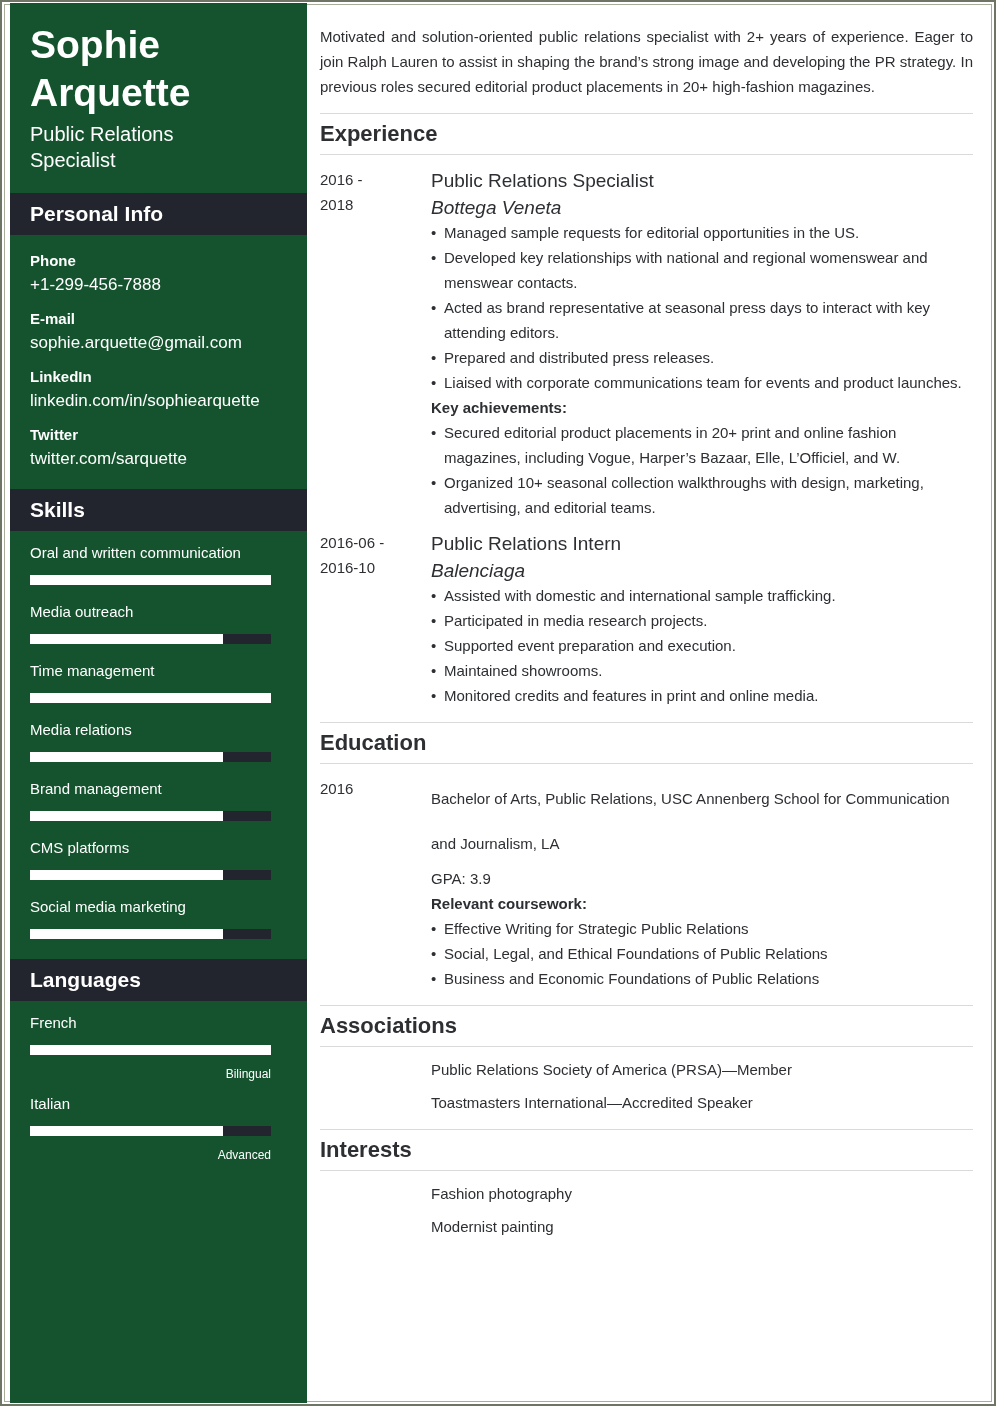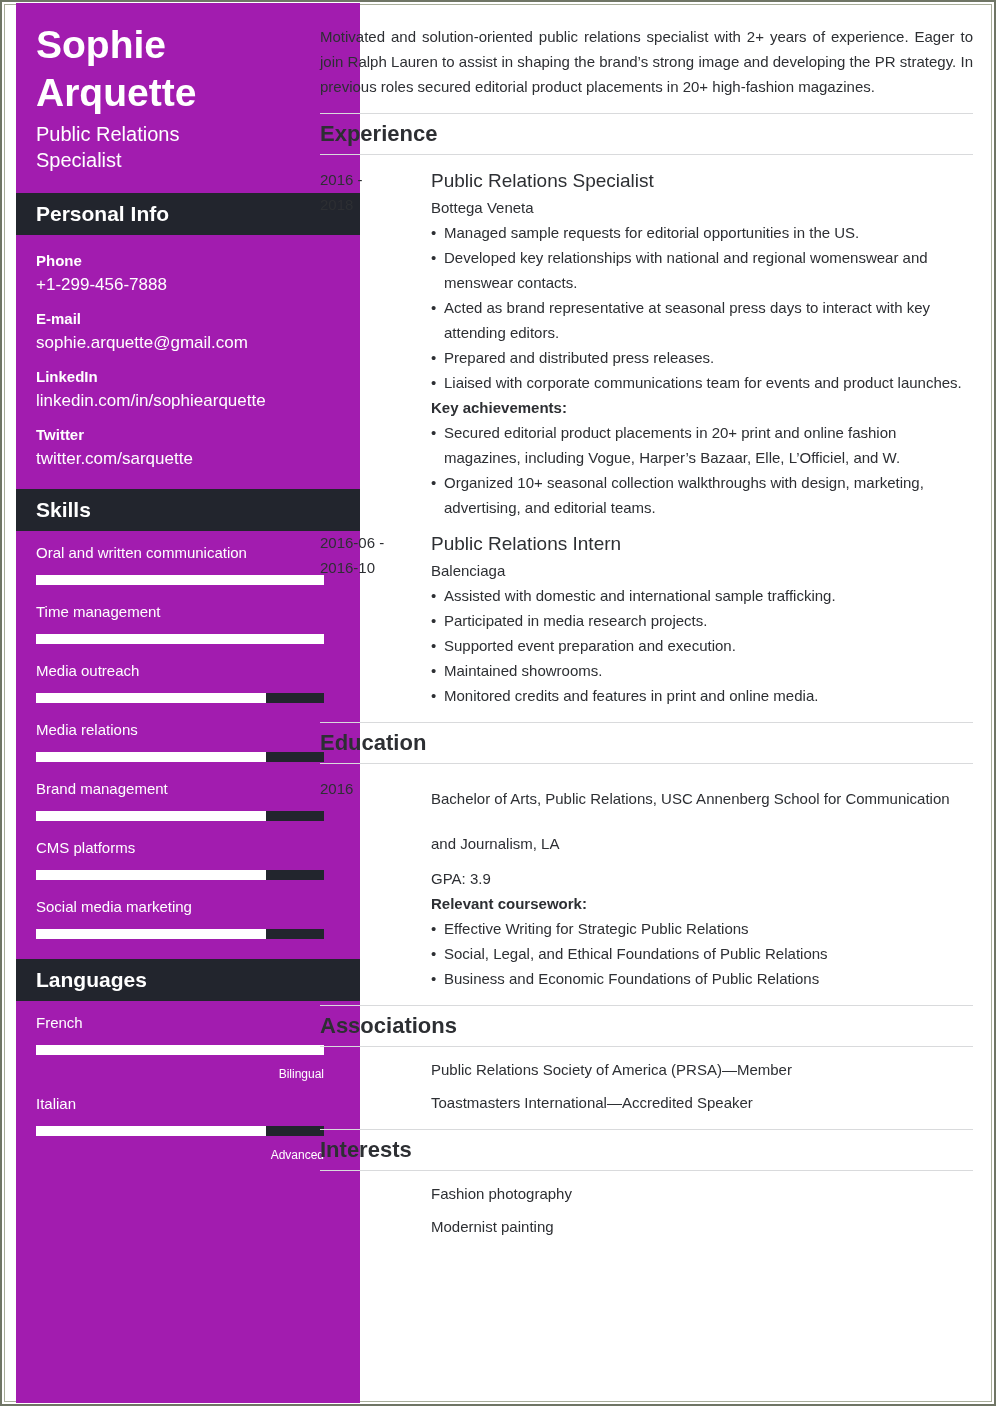--- a/index.html
+++ b/index.html
@@ -1,40 +1,40 @@
 <!DOCTYPE html>
 <html><head>
 <meta charset="utf-8">
 <style>
 *{box-sizing:border-box;margin:0;padding:0}
 html,body{width:996px;height:1406px;background:#fff;overflow:hidden}
 body{font-family:"Liberation Sans",sans-serif;color:#2d2f33;position:relative}
 .frame{position:absolute;left:0;top:0;width:996px;height:1406px;border:2px solid #6f7565;}
 .frame-inner{position:absolute;left:2px;top:2px;right:2px;bottom:2px;border:1px solid #a8ad9a}
-.side{position:absolute;left:16px;top:3px;width:344px;height:1400px;background:#a21caf;color:#fff}
+.side{position:absolute;left:10px;top:3px;width:297px;height:1400px;background:#14532d;color:#fff}
 .name{padding:18px 20px 0 20px;font-size:39px;font-weight:bold;line-height:48px}
 .role{padding:4px 20px 0 20px;font-size:20px;line-height:26px}
 .sec-h{background:#22252d;height:42px;font-size:21px;font-weight:bold;padding-left:20px;line-height:42px}
 .pi{padding:12px 20px 8px 20px}
 .pi .lbl{font-size:15px;font-weight:bold;line-height:24px;margin-top:2px}
 .pi .val{font-size:17px;line-height:24px;margin-bottom:10px}
 .skills{padding:11px 36px 4px 20px}
 .skill .lbl{font-size:15px;line-height:22px}
 .bar{height:10px;background:#22252d;margin:11px 0 16px 0;position:relative}
 .bar .fill{position:absolute;left:0;top:0;height:10px;background:#fff}
 .lang .lvl{text-align:right;font-size:12px;line-height:20px;margin-top:-7px;margin-bottom:9px}
 .main{position:absolute;left:320px;top:24px;width:653px}
 .summary{font-size:15px;line-height:25px;text-align:justify;color:#2d2f33}
 .hr{border-top:1px solid #d9dadc}
 .h2{font-size:22px;font-weight:bold;line-height:40px;color:#2d2f33}
 .entry{display:flex;margin-top:12px}
 .date{width:111px;font-size:15px;line-height:25px;flex:none}
 .body{flex:1}
 .title{font-size:19px;font-weight:normal;line-height:28px}
-.company{font-size:15px;line-height:25px}
+.company{font-style:italic;font-size:19px;line-height:25px}
 ul{list-style:none}
 li{font-size:15px;line-height:25px;padding-left:13px;position:relative}
 li:before{content:"•";position:absolute;left:0;top:0}
 .sub{font-weight:bold;font-size:15px;line-height:25px}
 .edu-title{font-size:15px;font-weight:normal;line-height:45px}
 .plain{font-size:15px;line-height:25px}
 .assoc{padding-left:111px;font-size:15px;line-height:33px}
 </style>
 </head>
 <body>
@@ -66,29 +66,29 @@
   </div>
   <div class="sec-h">Skills</div>
   <div class="skills" id="skills">
       <div class="skill">
         <div class="lbl">Oral and written communication</div>
         <div class="bar">
           <div class="fill" style="width: 100%;"></div>
         </div>
       </div>
       <div class="skill">
+        <div class="lbl">Media outreach</div>
+        <div class="bar">
+          <div class="fill" style="width: 80%;"></div>
+        </div>
+      </div>
+      <div class="skill">
         <div class="lbl">Time management</div>
         <div class="bar">
           <div class="fill" style="width: 100%;"></div>
-        </div>
-      </div>
-      <div class="skill">
-        <div class="lbl">Media outreach</div>
-        <div class="bar">
-          <div class="fill" style="width: 80%;"></div>
         </div>
       </div>
       <div class="skill">
         <div class="lbl">Media relations</div>
         <div class="bar">
           <div class="fill" style="width: 80%;"></div>
         </div>
       </div>
       <div class="skill">
         <div class="lbl">Brand management</div>

